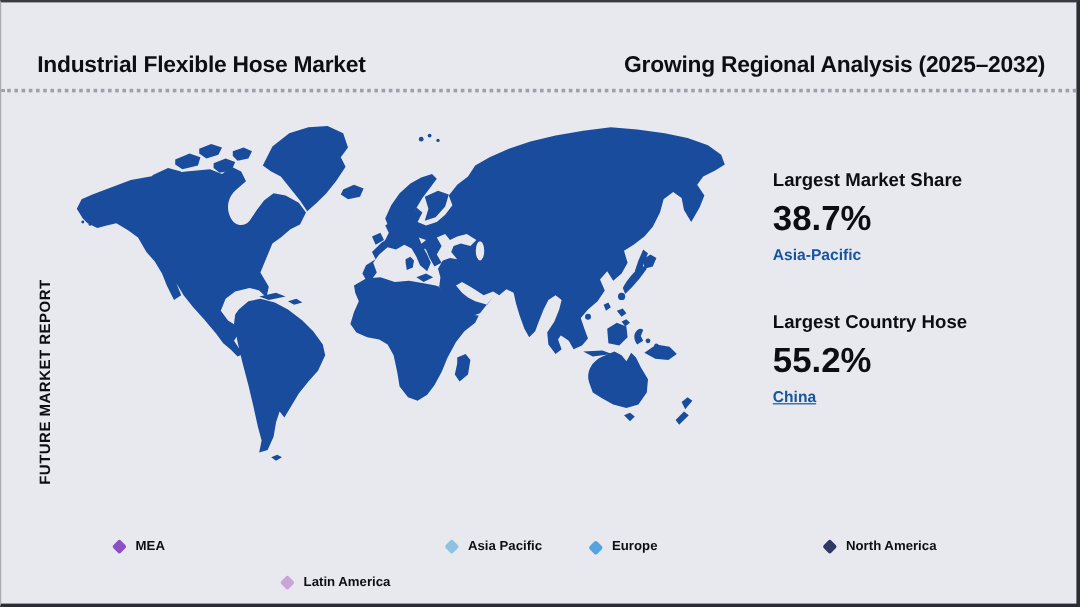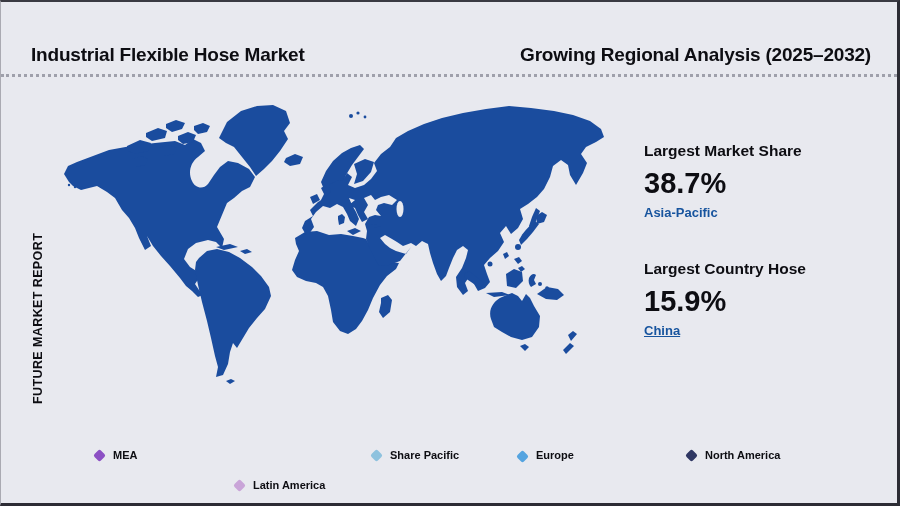--- a/index.html
+++ b/index.html
@@ -22,21 +22,21 @@
   .worldmap{position:absolute;left:58px;top:86px;width:580px;height:320px;color:#1a4c9e;}
   .stats{position:absolute;left:643px;top:140px;width:250px;}
   .stat-label{font-size:15.5px;font-weight:700;color:#0d0d12;margin:0 0 9px 0;}
   .stat-value{font-size:29px;font-weight:800;color:#0d0d12;line-height:1;margin:0 0 7px 0;}
   .stat-region{font-size:13px;font-weight:800;color:#17549e;margin:0;}
   .stat-block2{margin-top:40px;}
   .legend{position:absolute;top:447px;left:0;width:900px;height:22px;}
   .legend-item{position:absolute;display:flex;align-items:center;}
   .diamond{width:9px;height:9px;transform:rotate(45deg);border-radius:2px;flex:0 0 auto;}
   .legend-label{margin-left:9px;font-size:11px;font-weight:700;color:#0d0d12;white-space:nowrap;}
-  .li-0{left:94px;} .li-1{left:234px;margin-top:30px;} .li-2{left:371px;} .li-3{left:517px;align-items:flex-end;} .li-4{left:654px;padding-left:32px;}
+  .li-0{left:94px;} .li-1{left:234px;margin-top:30px;} .li-2{left:371px;} .li-3{left:491px;align-items:flex-end;} .li-4{left:654px;padding-left:32px;}
 </style>
 </head>
 <body>
 
 <div class="frame">
 
   <div class="hdr-title hdr-left">Industrial Flexible Hose Market</div>
   <div class="hdr-title hdr-right">Growing Regional Analysis (2025–2032)</div>
   <div class="dotted-sep"></div>
 
@@ -102,37 +102,37 @@
   </svg>
 
   <div class="stats">
     <div>
       <p class="stat-label">Largest Market Share</p>
       <p class="stat-value">38.7%</p>
       <p class="stat-region" style="color: rgb(23, 84, 158);">Asia-Pacific</p>
     </div>
     <div class="stat-block2">
       <p class="stat-label">Largest Country Hose</p>
-      <p class="stat-value">15.9%</p>
+      <p class="stat-value">55.2%</p>
       <p class="stat-region" style="color: rgb(23, 84, 158); text-decoration: underline;">China</p>
     </div>
   </div>
 
   <div class="legend">
     <div class="legend-item li-0">
       <span class="diamond" style="background: rgb(140, 80, 196);"></span>
       <span class="legend-label">MEA</span>
     </div>
     <div class="legend-item li-1">
       <span class="diamond" style="background: rgb(201, 164, 216);"></span>
       <span class="legend-label">Latin America</span>
     </div>
     <div class="legend-item li-2">
       <span class="diamond" style="background: rgb(142, 194, 222);"></span>
-      <span class="legend-label">Share Pacific</span>
+      <span class="legend-label">Asia Pacific</span>
     </div>
     <div class="legend-item li-3">
       <span class="diamond" style="background: rgb(85, 164, 224);"></span>
       <span class="legend-label">Europe</span>
     </div>
     <div class="legend-item li-4">
       <span class="diamond" style="background: rgb(47, 55, 99);"></span>
       <span class="legend-label">North America</span>
     </div>
   </div>

